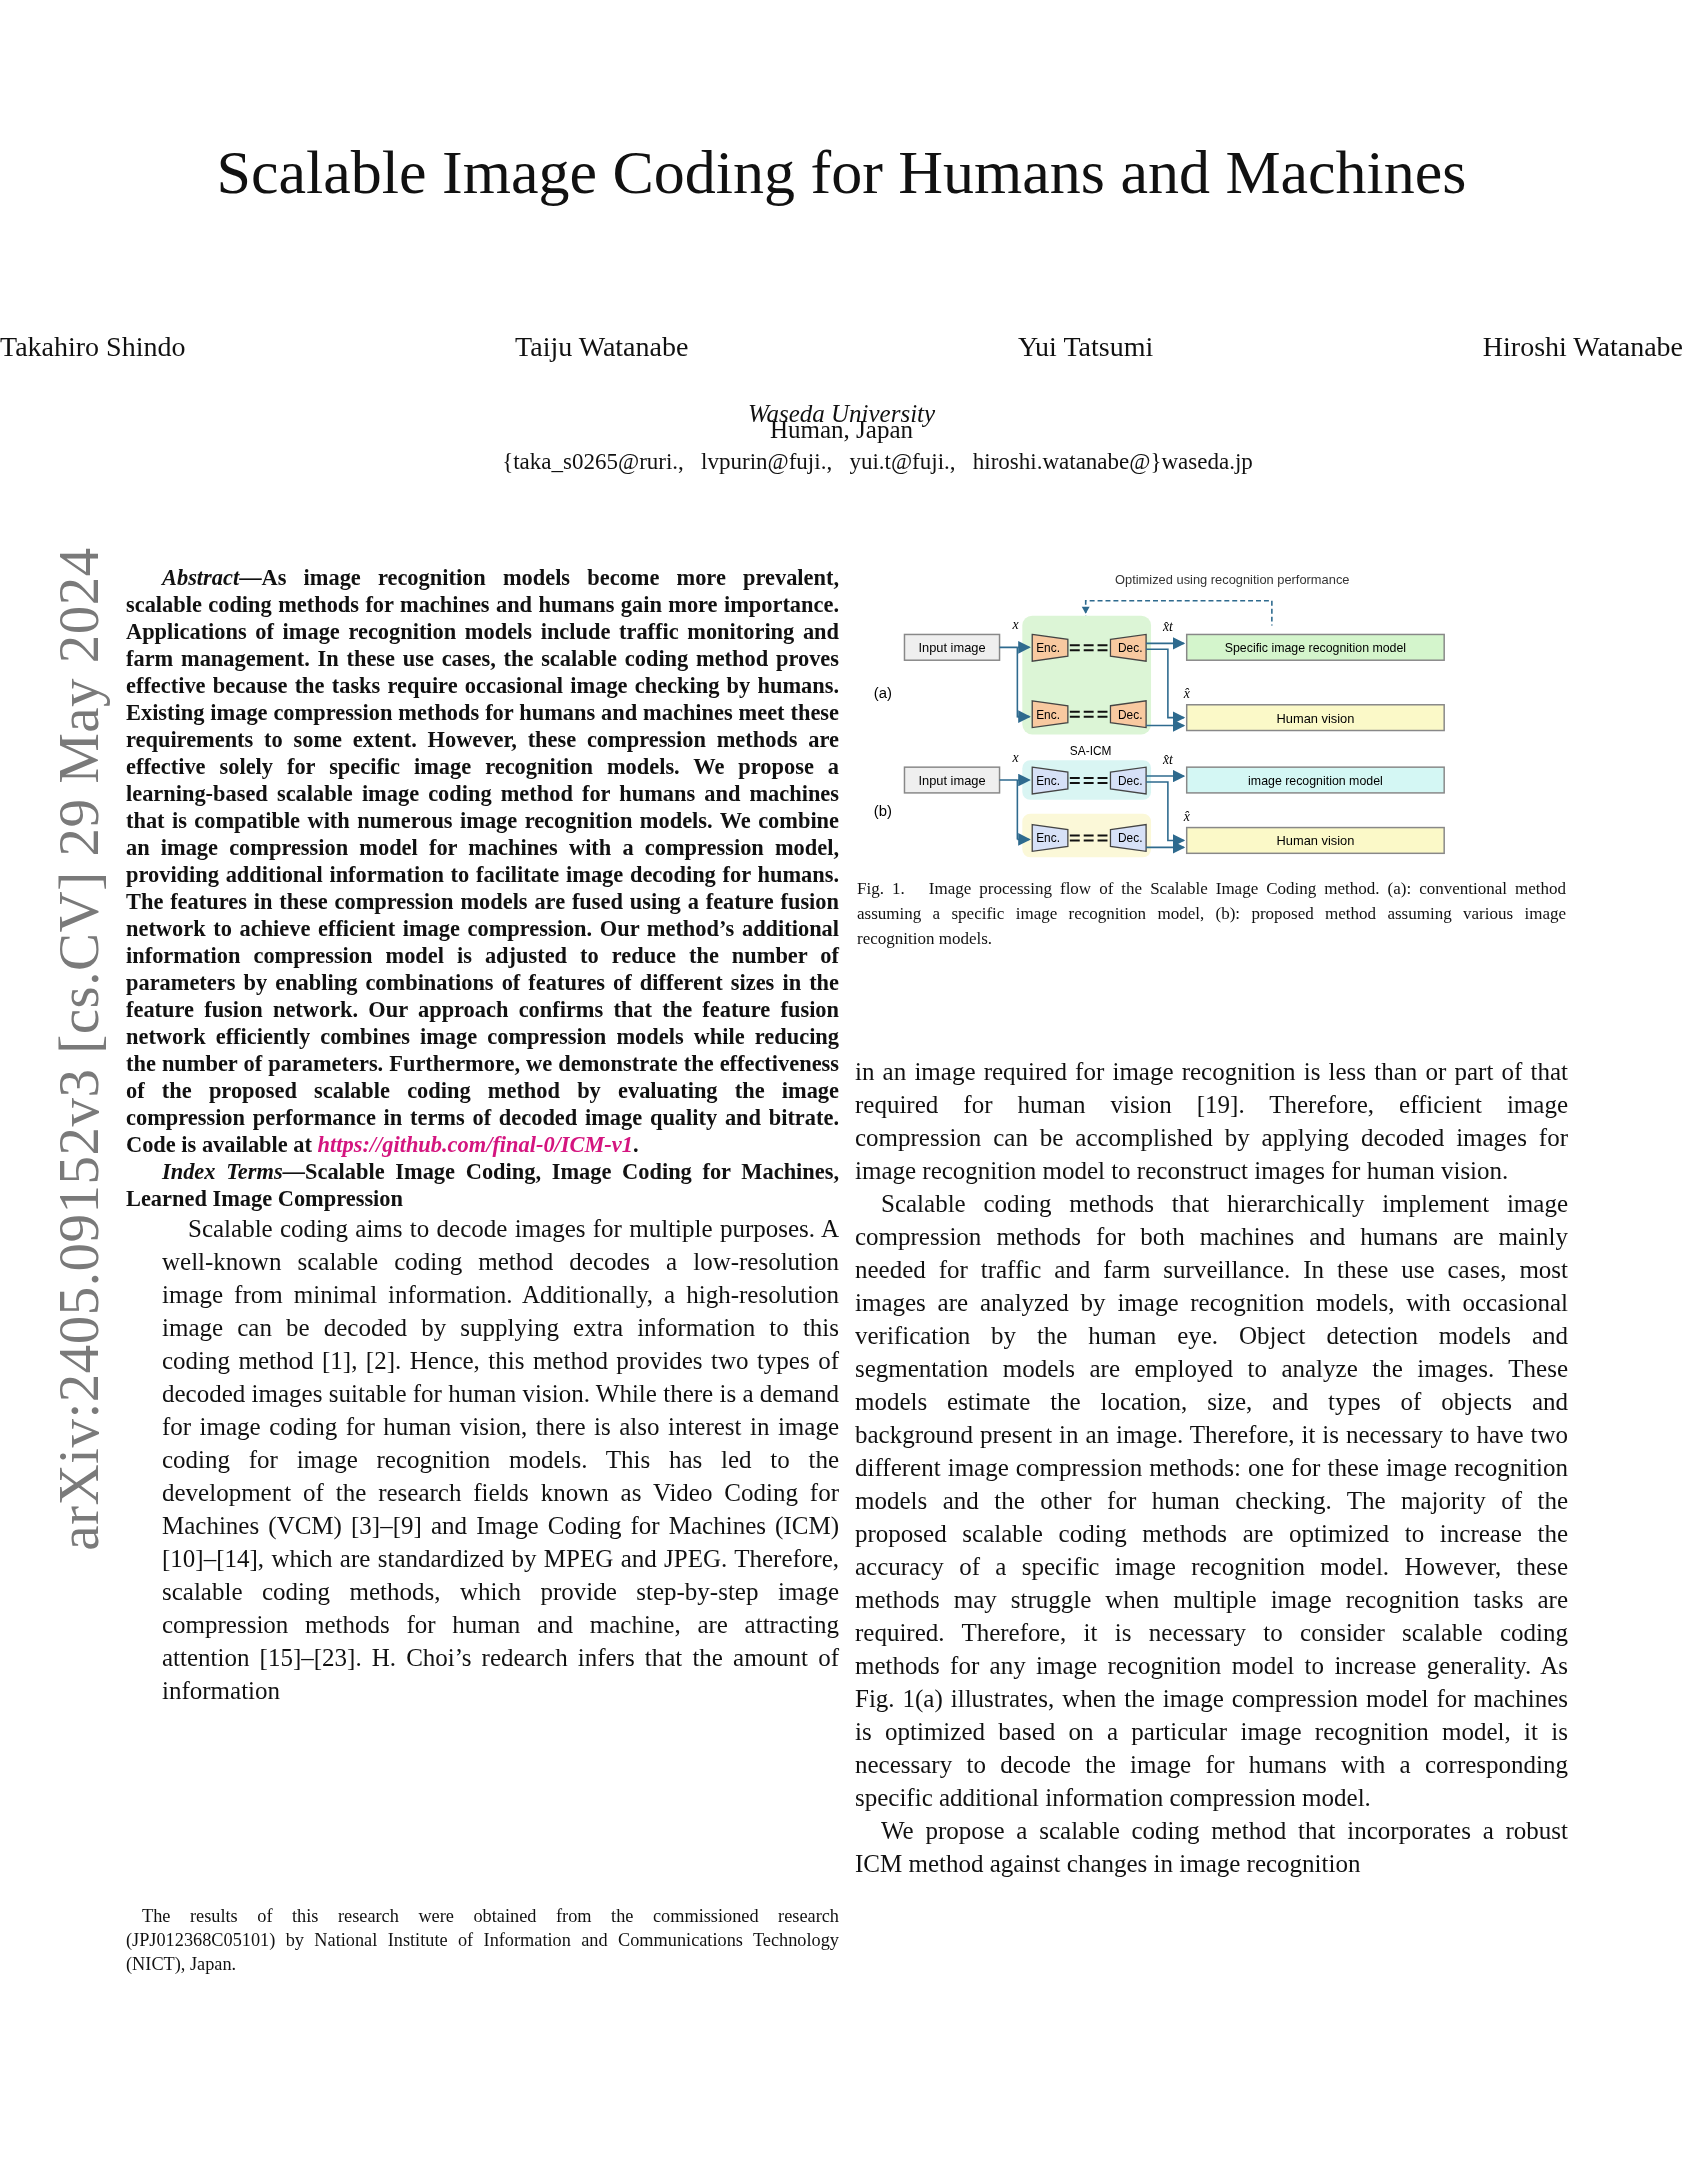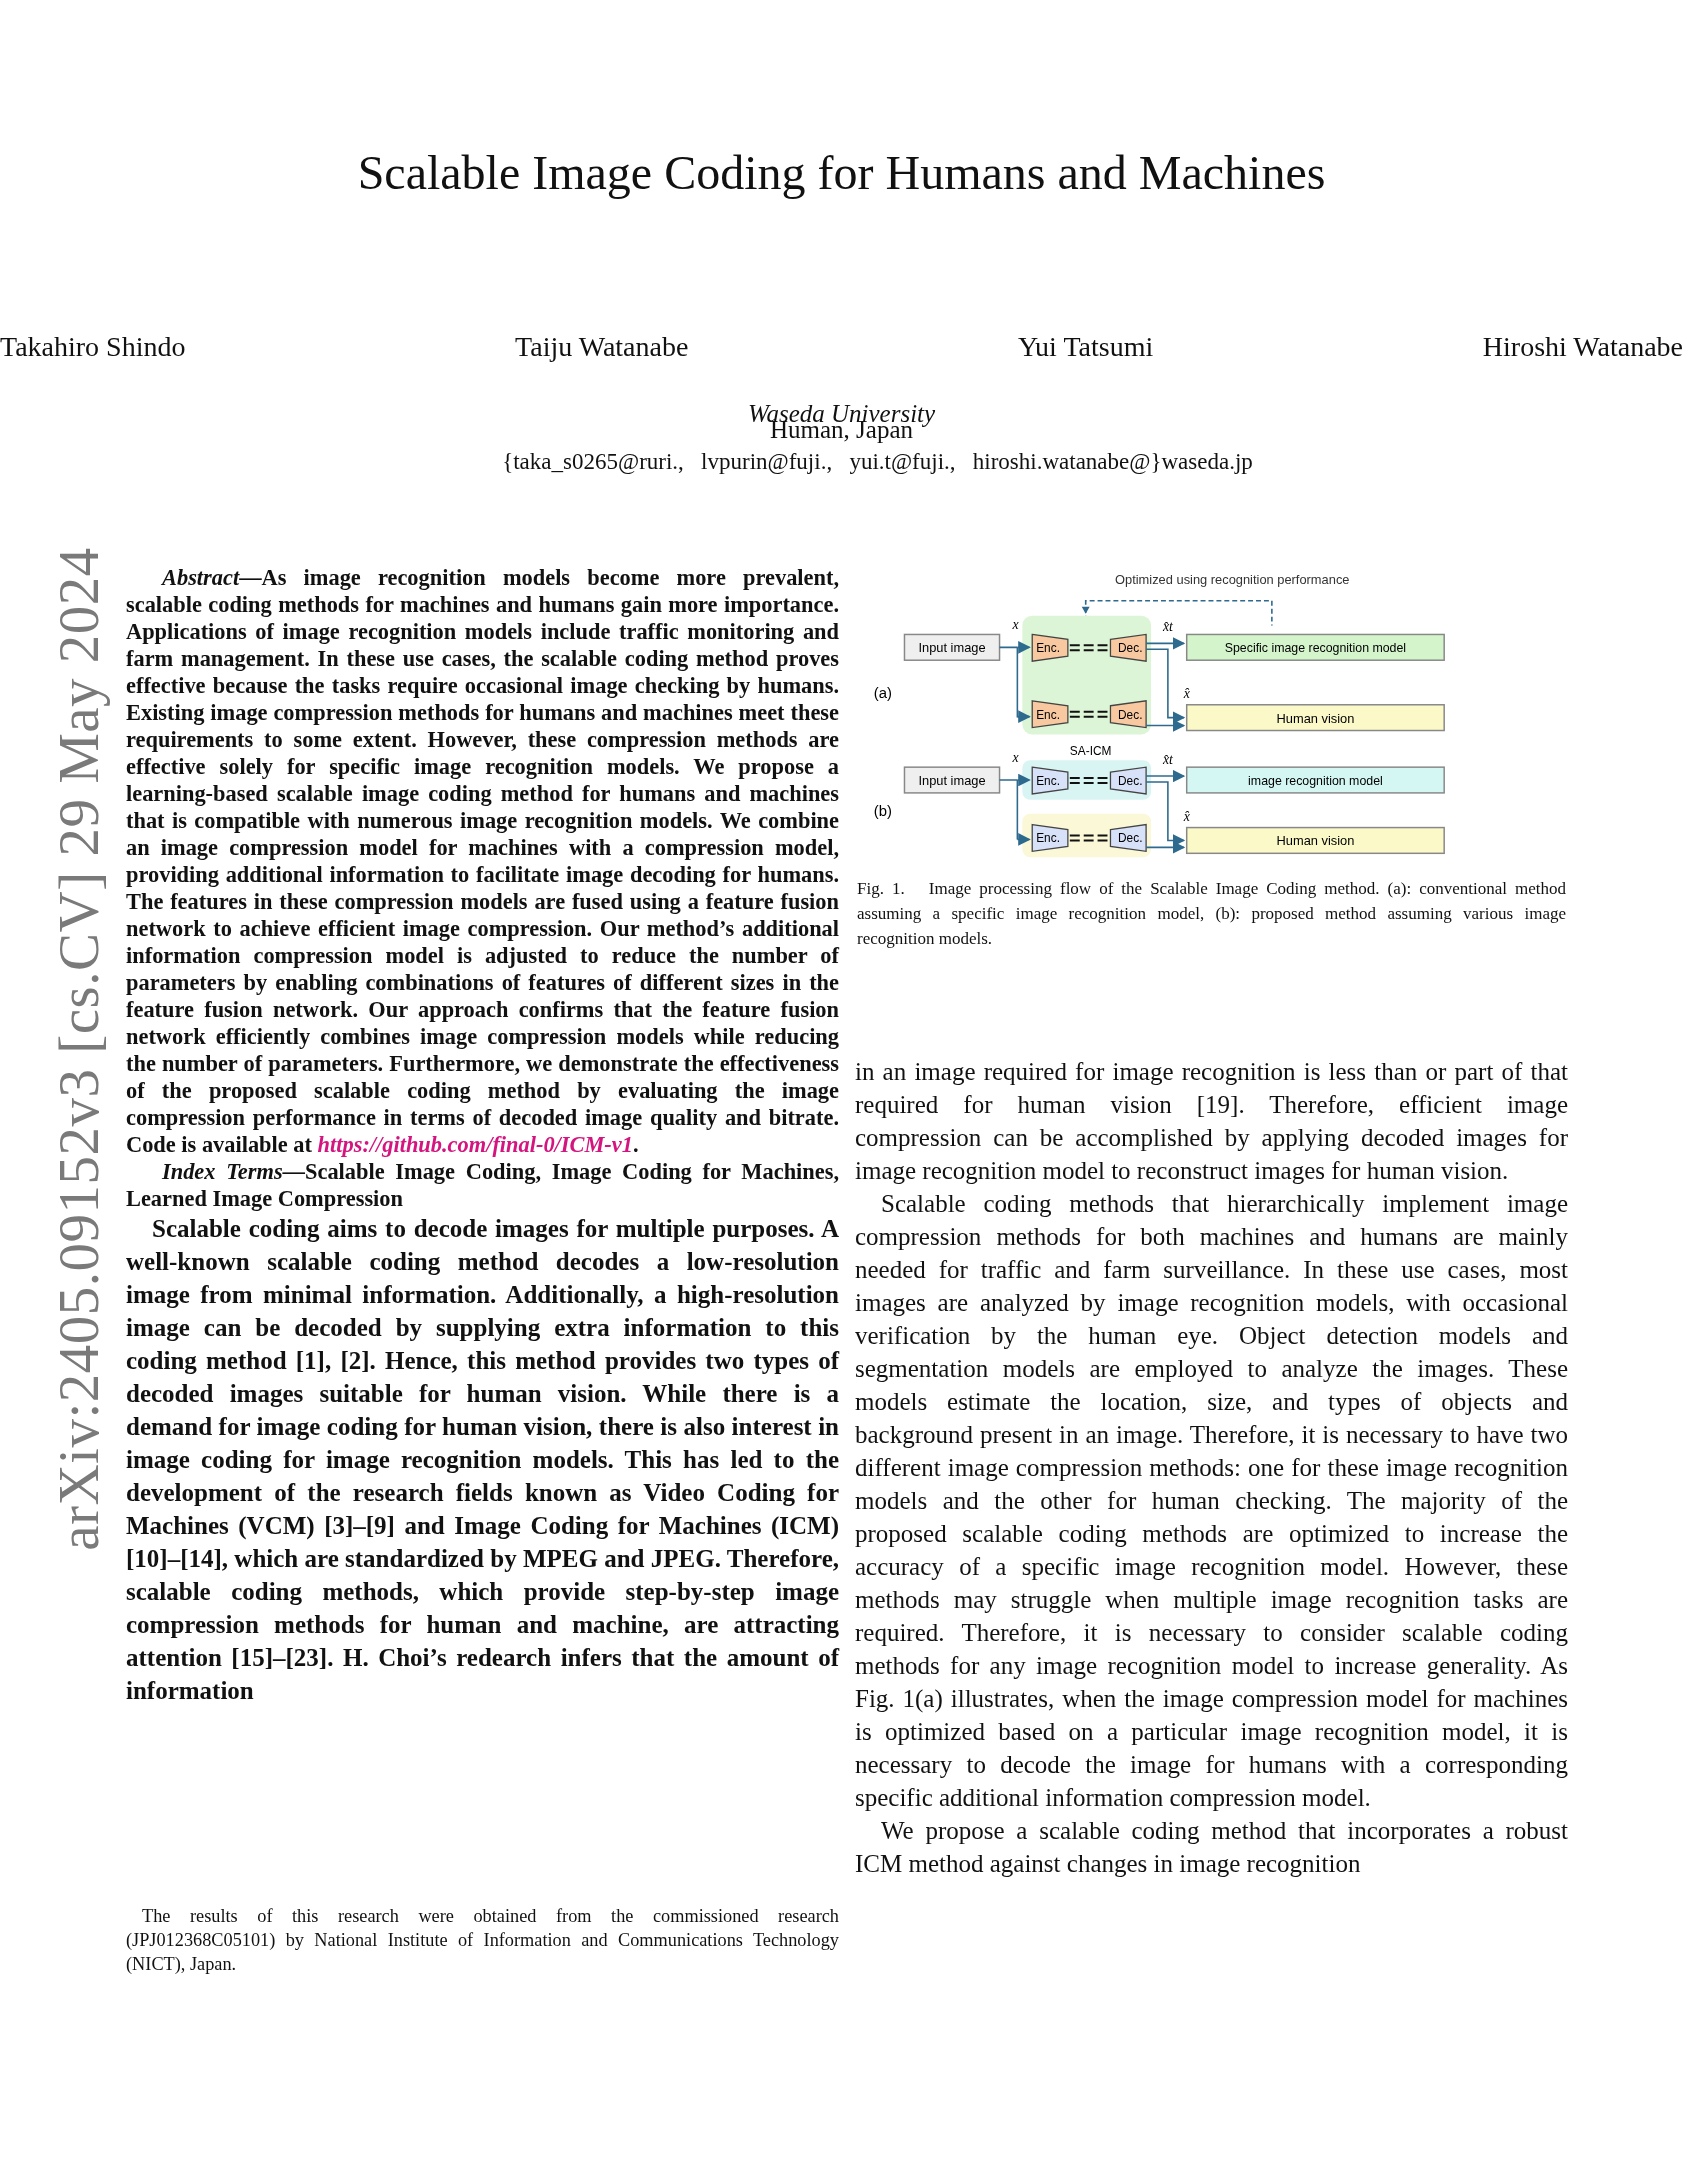--- a/index.html
+++ b/index.html
@@ -1,19 +1,19 @@
 <!DOCTYPE html>
 <html><head>
 <meta charset="utf-8">
 <style>
   html, body { margin:0; padding:0; background:#fff; }
   body { width:1683px; height:2178px; position:relative; overflow:hidden; font-family:"Liberation Serif", serif; color:#111; }
   .arxiv { position:absolute; left:18px; top:554px; width:119px; height:990px; }
   .arxiv span { position:absolute; left:50%; top:50%; white-space:nowrap; transform:translate(-50%,-50%) rotate(-90deg); font-family:"Liberation Serif", serif; font-size:57px; color:#7a7a7a; letter-spacing:0.5px; }
-  .title { position:absolute; left:99px; width:1485px; top:134px; text-align:center; font-size:48px; line-height:77px; font-weight:normal; margin:0; }
+  .title { position:absolute; left:99px; width:1485px; top:134px; text-align:center; font-size:62px; line-height:77px; font-weight:normal; margin:0; }
   .authors { position:absolute; left:0; width:1683px; top:331px; display:flex; justify-content:space-between; gap:71px; font-size:28px; }
   .affil { position:absolute; left:0; width:1683px; text-align:center; font-size:25px; }
   .col { position:absolute; width:713px; text-align:justify; }
   .left { left:126px; }
   .right { left:855px; }
   .abstract { top:564px; font-size:22.4px; line-height:27px; font-weight:bold; }
   .abstract .it { font-style:italic; }
   .abstract p { margin:0; text-indent:36px; }
   .abstract a { color:#d4157f; font-style:italic; text-decoration:none; }
   .section-h { text-align:center; font-size:23px; margin:30px 0 10px 0; font-weight:normal; letter-spacing:0.5px; }
@@ -47,21 +47,21 @@
 
 <div class="affil" style="top:382px; font-style:italic;margin-top:18px;">Waseda University</div>
 <div class="affil" style="top:416px;">Human, Japan</div>
 <div class="affil" style="top:449px; font-size:23px; white-space:pre;padding-left:36px;">{taka_s0265@ruri.,   lvpurin@fuji.,   yui.t@fuji.,   hiroshi.watanabe@}waseda.jp</div>
 
 <div class="col left abstract">
   <p><span class="it">Abstract</span><span>—As image recognition models become more prevalent, scalable coding methods for machines and humans gain more importance. Applications of image recognition models include traffic monitoring and farm management. In these use cases, the scalable coding method proves effective because the tasks require occasional image checking by humans. Existing image compression methods for humans and machines meet these requirements to some extent. However, these compression methods are effective solely for specific image recognition models. We propose a learning-based scalable image coding method for humans and machines that is compatible with numerous image recognition models. We combine an image compression model for machines with a compression model, providing additional information to facilitate image decoding for humans. The features in these compression models are fused using a feature fusion network to achieve efficient image compression. Our method’s additional information compression model is adjusted to reduce the number of parameters by enabling combinations of features of different sizes in the feature fusion network. Our approach confirms that the feature fusion network efficiently combines image compression models while reducing the number of parameters. Furthermore, we demonstrate the effectiveness of the proposed scalable coding method by evaluating the image compression performance in terms of decoded image quality and bitrate. Code is available at </span><a>https://github.com/final-0/ICM-v1</a><span>.</span></p>
   <p><span class="it">Index Terms</span><span>—Scalable Image Coding, Image Coding for Machines, Learned Image Compression</span></p>
 
 
-  <div class="body-text" style="font-weight:bold;">
+  <div class="body-text" style="font-weight:normal;margin-left:36px;">
     <p>Scalable coding aims to decode images for multiple purposes. A well-known scalable coding method decodes a low-resolution image from minimal information. Additionally, a high-resolution image can be decoded by supplying extra information to this coding method [1], [2]. Hence, this method provides two types of decoded images suitable for human vision. While there is a demand for image coding for human vision, there is also interest in image coding for image recognition models. This has led to the development of the research fields known as Video Coding for Machines (VCM) [3]–[9] and Image Coding for Machines (ICM) [10]–[14], which are standardized by MPEG and JPEG. Therefore, scalable coding methods, which provide step-by-step image compression methods for human and machine, are attracting attention [15]–[23]. H. Choi’s redearch infers that the amount of information</p>
   </div>
 </div>
 
 <div class="footnote">
   <p>The results of this research were obtained from the commissioned research (JPJ012368C05101) by National Institute of Information and Communications Technology (NICT), Japan.</p>
 </div>
 
 <div class="figure">
   <svg width="713" height="337" viewBox="0 0 720 340" xmlns="http://www.w3.org/2000/svg" font-family="Liberation Sans, sans-serif">

